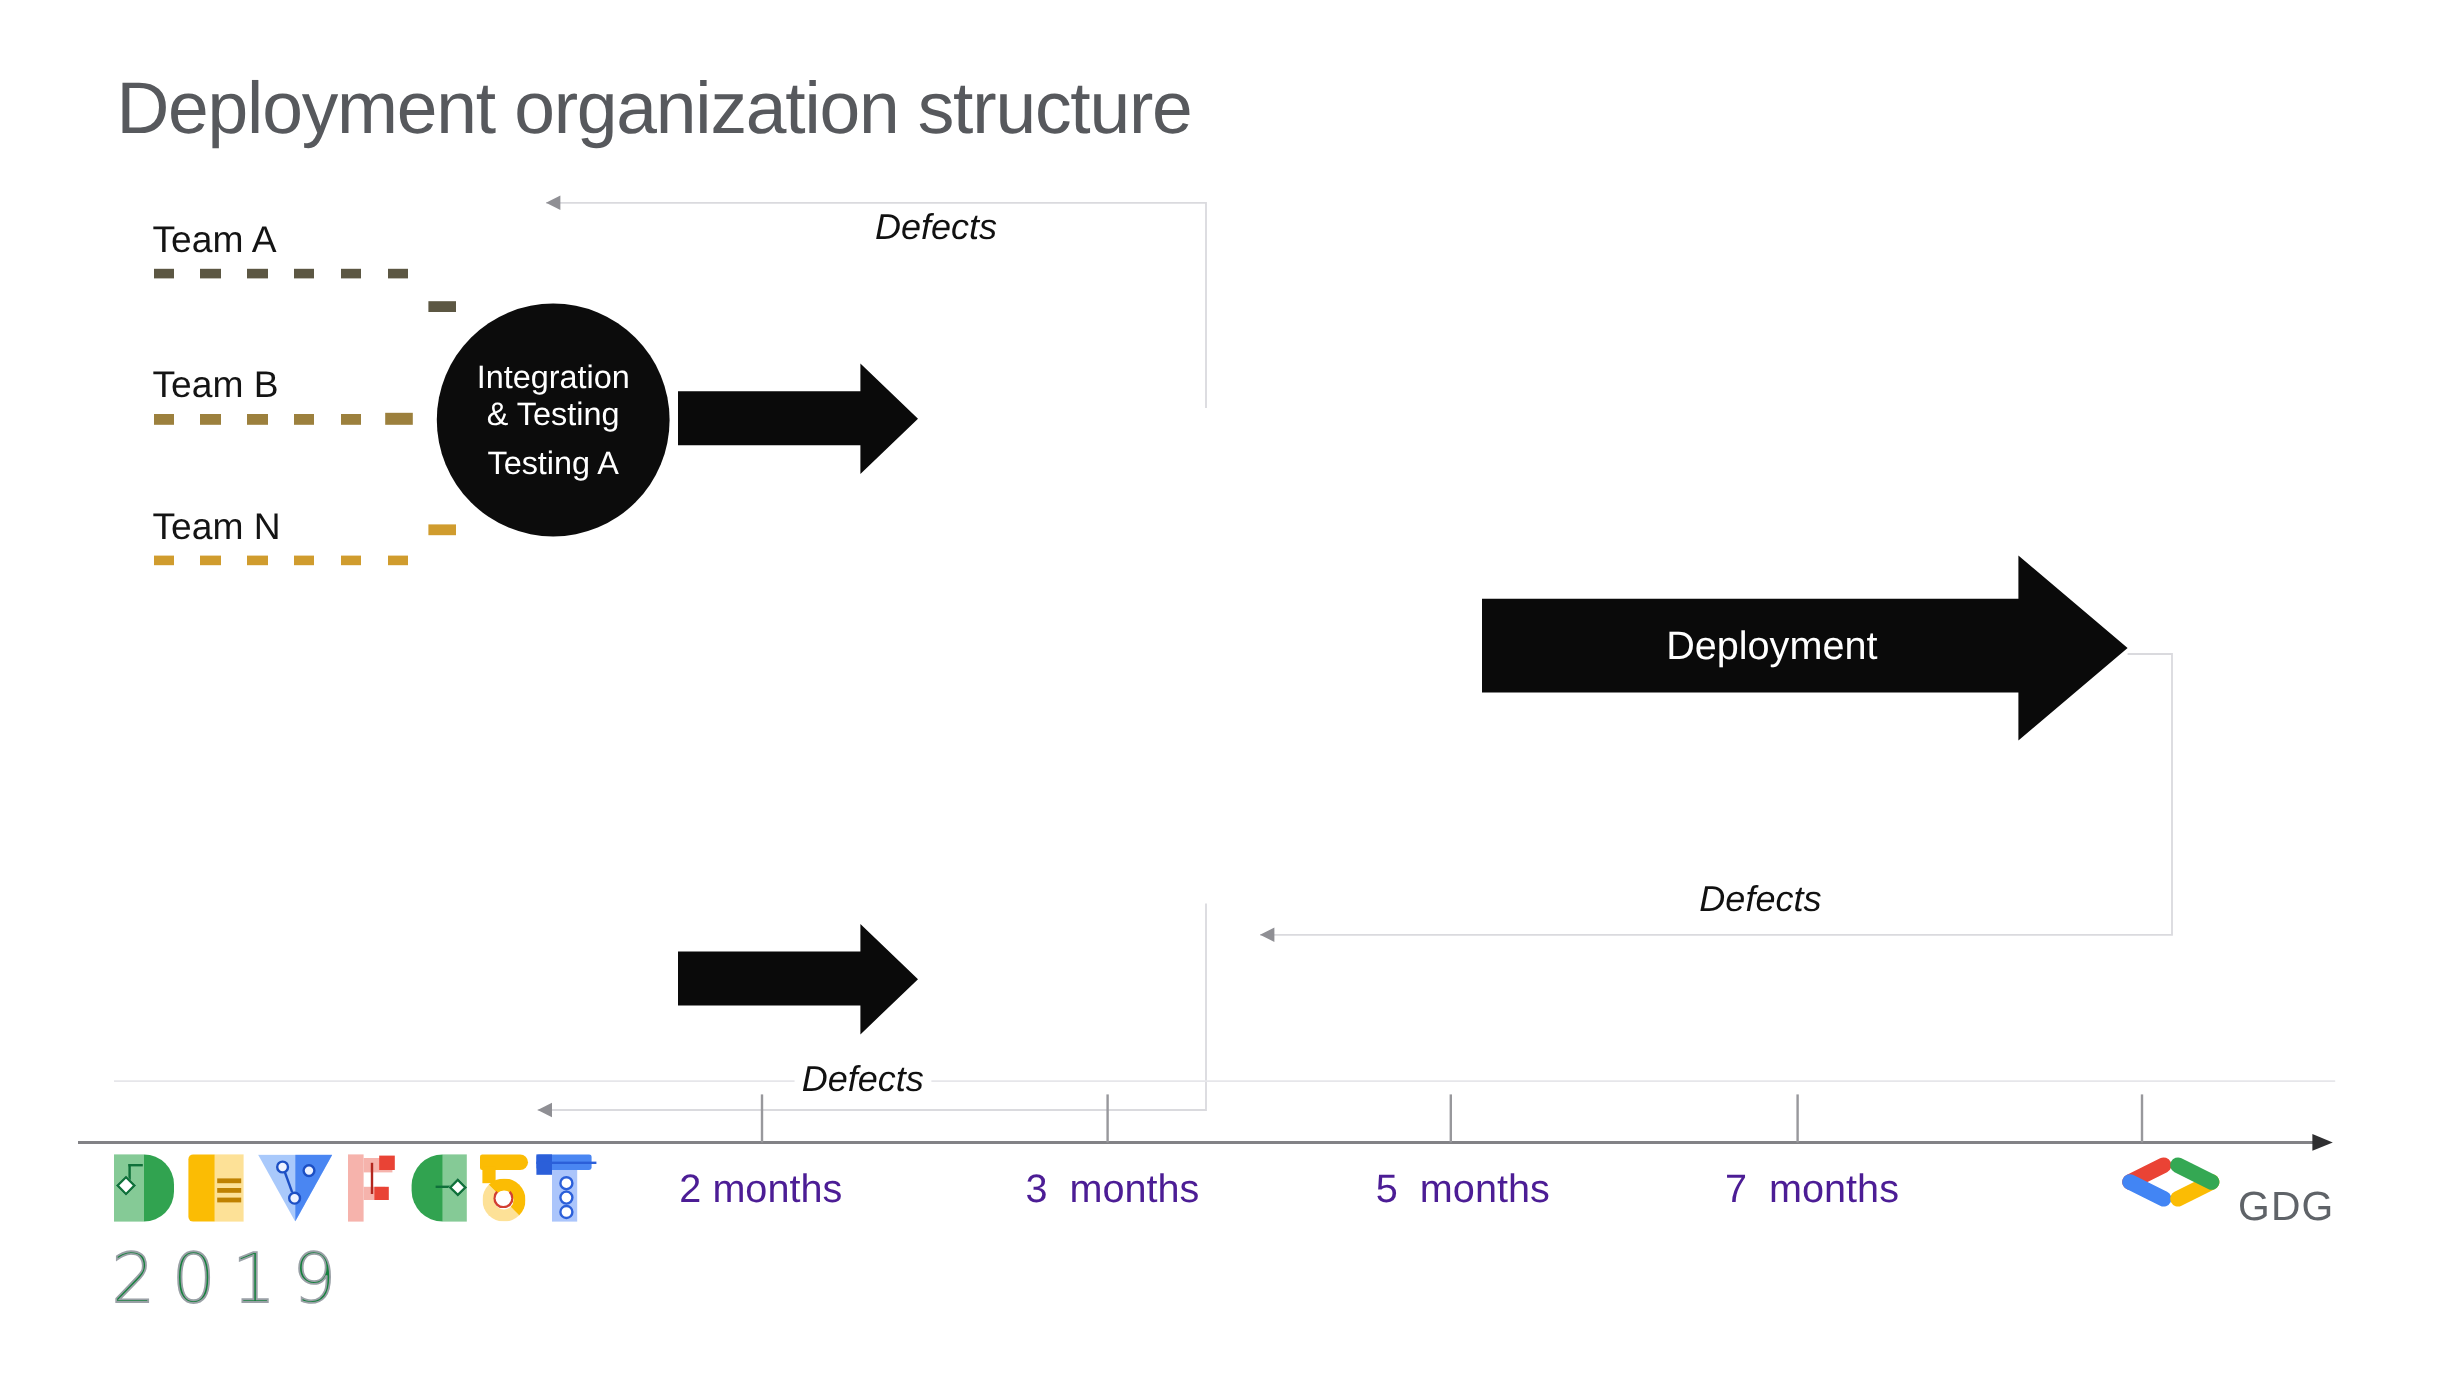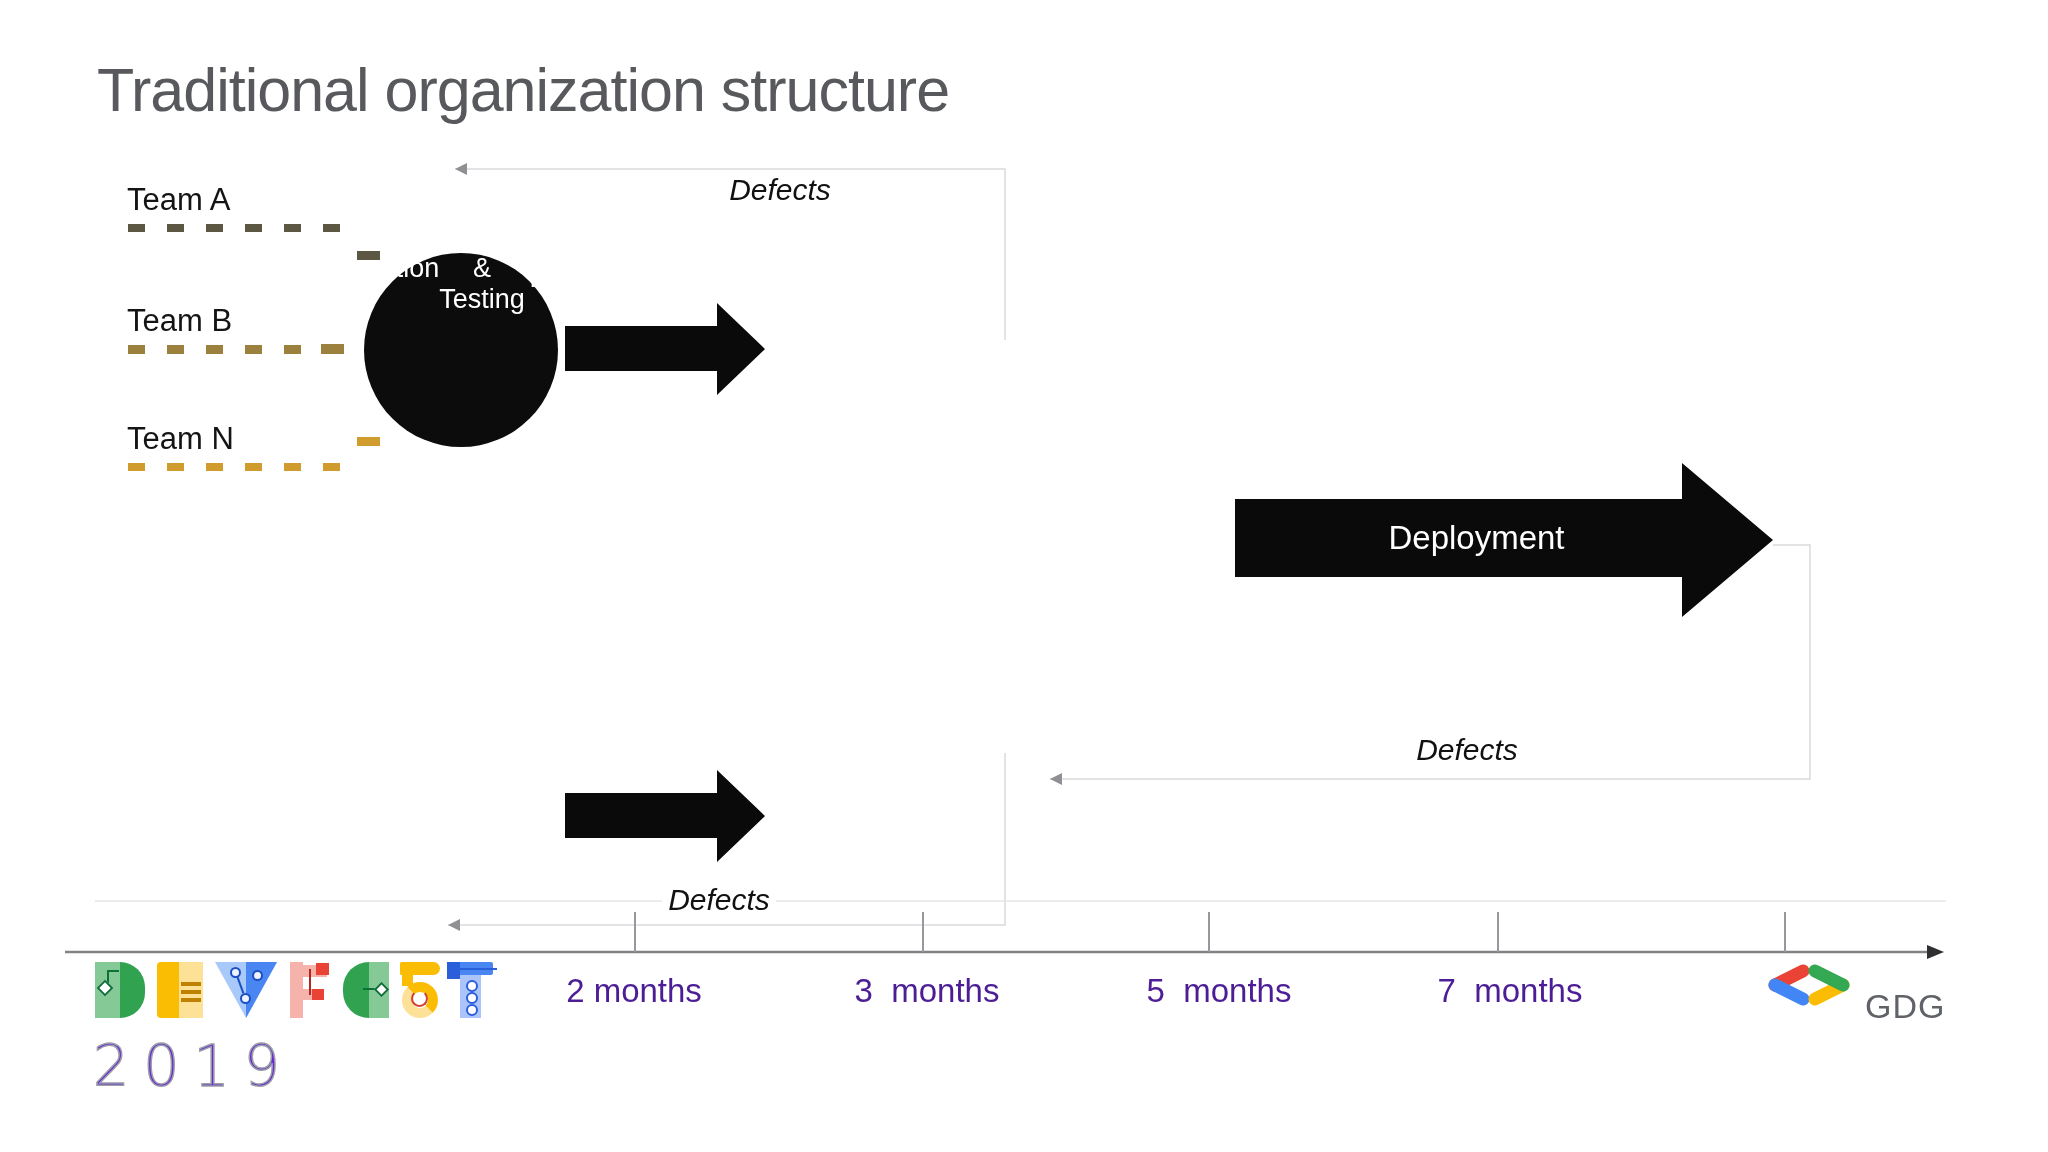--- a/index.html
+++ b/index.html
@@ -9,21 +9,21 @@
   svg.overlay{position:absolute;left:0;top:0;z-index:1;}
   .z2{z-index:2;}
 
   .title{left:97px;top:55px;font-size:61px;color:#57595d;letter-spacing:-1px;font-weight:400;}
 
   .team-label{left:127px;font-size:31px;color:#141414;}
   .dash-line{height:8px;}
   .dash-solo{position:absolute;}
 
   .int-circle{left:364px;top:253px;width:194px;height:194px;border-radius:50%;background:#0c0c0c;
-              display:flex;flex-direction:row;align-items:flex-start;justify-content:center;
+              display:flex;flex-direction:column;align-items:center;justify-content:center;
               text-align:center;color:#fff;font-size:27px;line-height:31px;z-index:3;}
   .int-circle .proj{margin-top:10px;}
 
   .defects{font-style:italic;font-size:30px;color:#111;transform:translateX(-50%);white-space:nowrap;}
   .defects.bgwhite{background:#ffffff;padding:0 6px;}
 
   .deploy-label{left:1235px;top:499px;width:447px;height:78px;display:flex;align-items:center;
                 justify-content:center;padding-left:36px;box-sizing:border-box;color:#ffffff;
                 font-size:33px;z-index:2;}
 
@@ -35,21 +35,21 @@
   .piece{position:absolute;}
   .g-d{left:2px;width:50px;}
   .g-e1{left:64px;width:46px;}
   .g-v{left:122px;width:62px;}
   .g-f{left:197px;width:42px;}
   .g-e2{left:250px;width:46px;}
   .g-s{left:307px;width:40px;}
   .g-t{left:354px;width:46px;}
   .ring{border-radius:50%;background:transparent;}
   .year{left:93px;top:1033px;font-size:57px;letter-spacing:14px;
-        font-family:"DejaVu Sans",sans-serif;font-weight:300;color:#6d28d9;
+        font-family:"DejaVu Sans",sans-serif;font-weight:300;color:#15803d;
         -webkit-text-stroke:1.5px #9aa0a6;z-index:2;}
 
   .gdg-box{left:1763px;top:963px;height:44px;display:flex;align-items:center;z-index:2;}
   .gdg-text{font-size:34px;color:#5f6368;letter-spacing:1px;margin-left:10px;margin-top:43px;}
 </style>
 </head>
 <body>
 
 <div class="stage">
 
@@ -70,21 +70,21 @@
     <line x1="923" y1="912" x2="923" y2="952" stroke="#98989c" stroke-width="2"></line>
     <line x1="1209" y1="912" x2="1209" y2="952" stroke="#98989c" stroke-width="2"></line>
     <line x1="1498" y1="912" x2="1498" y2="952" stroke="#98989c" stroke-width="2"></line>
     <line x1="1785" y1="912" x2="1785" y2="952" stroke="#98989c" stroke-width="2"></line>
 
     <polygon points="565,326 717,326 717,303 765,349 717,395 717,371 565,371" fill="#0a0a0a"></polygon>
     <polygon points="565,793 717,793 717,770 765,816 717,862 717,838 565,838" fill="#0a0a0a"></polygon>
     <polygon points="1235,499 1682,499 1682,463 1773,540 1682,617 1682,577 1235,577" fill="#0a0a0a"></polygon>
   </svg>
 
-  <div class="abs title z2">Traditional organization structure</div>
+  <div class="abs title z2">Deployment organization structure</div>
 
   <div class="abs team-label z2" style="top:182px;">Team A</div>
   <div class="abs dash-line z2" style="left: 128px; top: 224px; width: 218px; background-image: repeating-linear-gradient(90deg, rgb(92, 87, 67) 0px, rgb(92, 87, 67) 17px, transparent 17px, transparent 39px);"></div>
   <div class="dash-solo z2" style="left: 357px; top: 251px; width: 23px; height: 9px; background: rgb(92, 87, 67);"></div>
 
   <div class="abs team-label z2" style="top:303px;">Team B</div>
   <div class="abs dash-line z2" style="left: 128px; top: 345px; width: 192px; height: 9px; background-image: repeating-linear-gradient(90deg, rgb(156, 128, 61) 0px, rgb(156, 128, 61) 17px, transparent 17px, transparent 39px);"></div>
   <div class="dash-solo z2" style="left: 321px; top: 344px; width: 23px; height: 10px; background: rgb(156, 128, 61);"></div>
 
   <div class="abs team-label z2" style="top:421px;">Team N</div>

